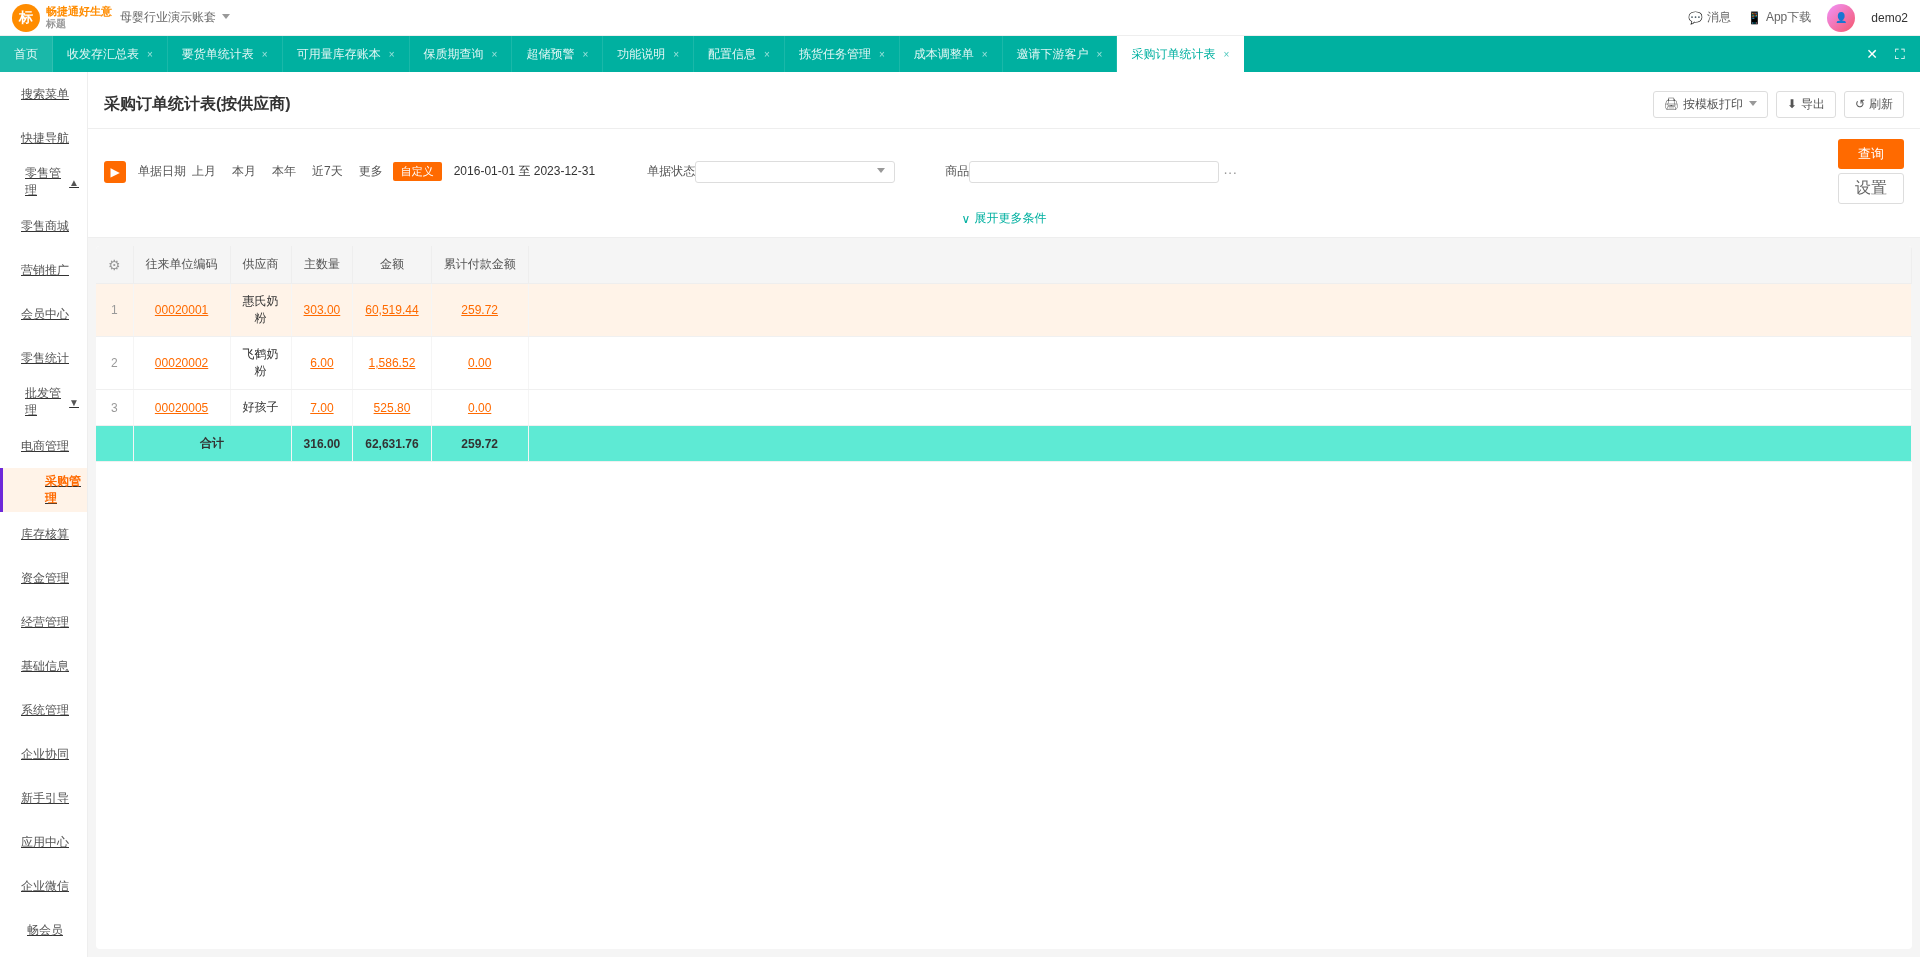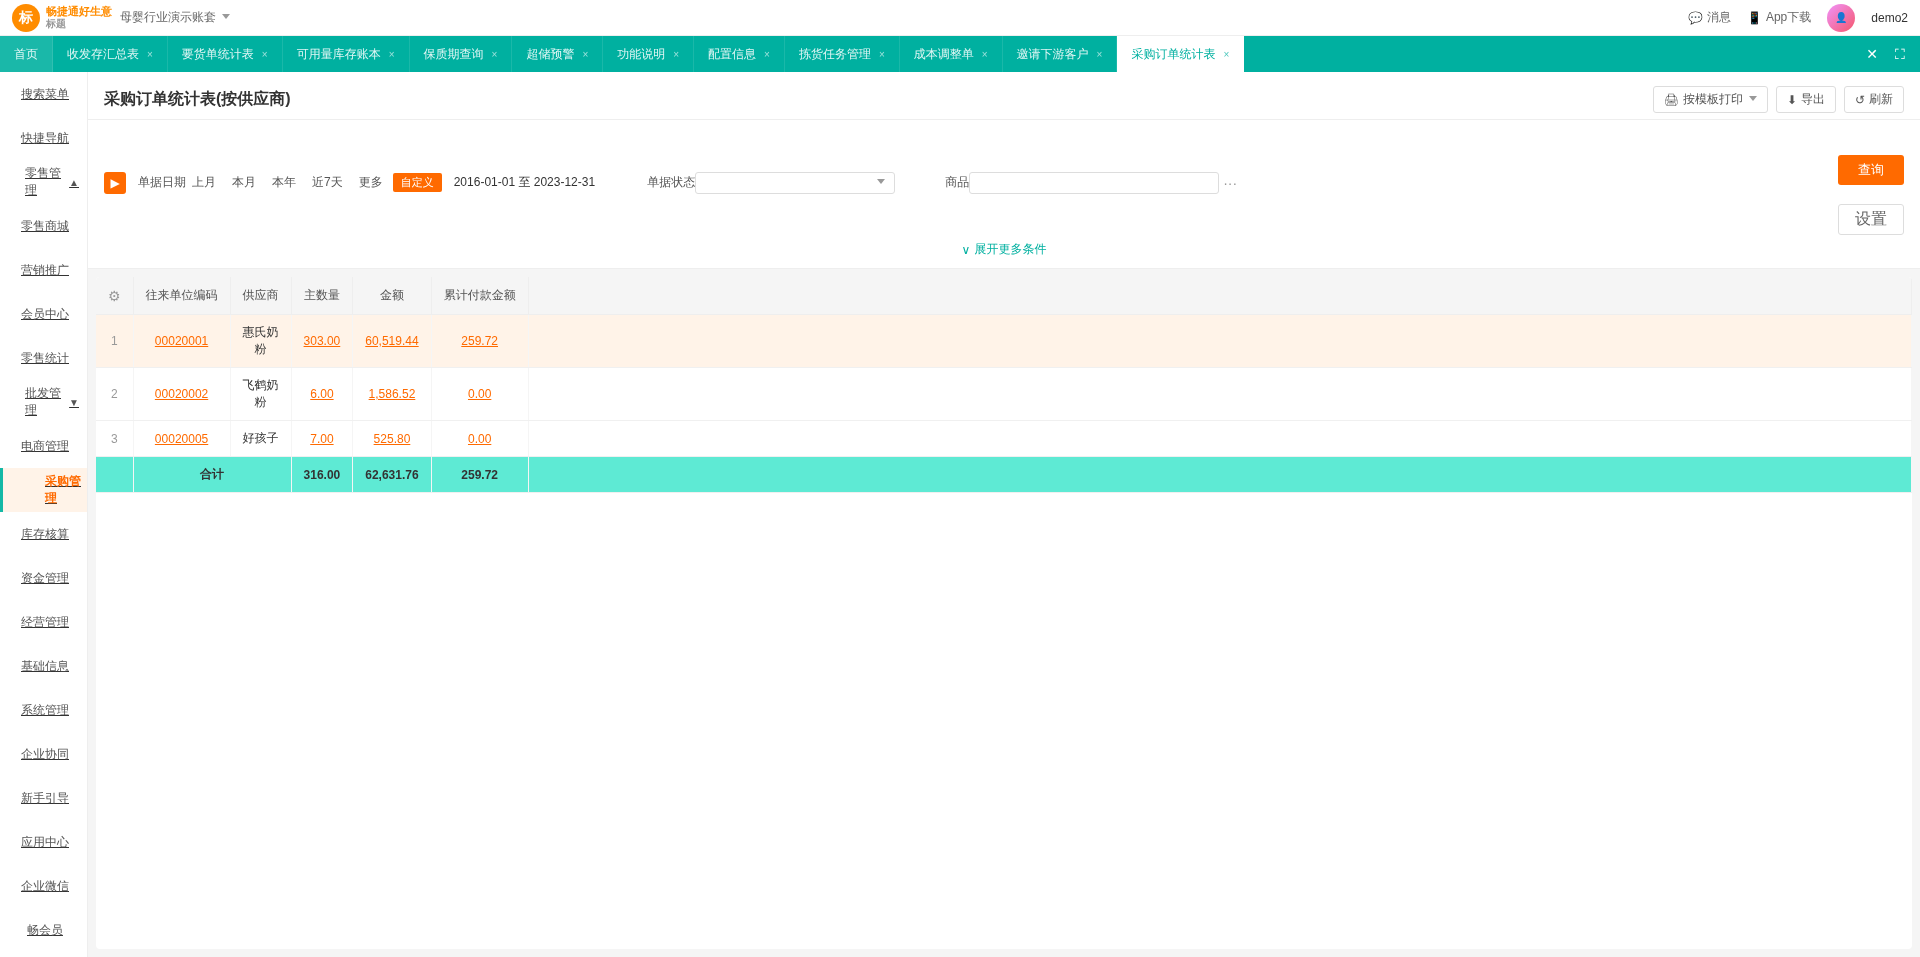--- a/index.html
+++ b/index.html
@@ -22,29 +22,29 @@
     .nav-tab.active { background: #fff; color: #00b0a0; }
     .nav-tab .close-icon { color: inherit; font-size: 10px; margin-left: 4px; opacity: 0.7; }
     .nav-tab.home { background: rgba(255,255,255,0.1); }
     .nav-right-btns { margin-left: auto; display: flex; align-items: center; gap: 4px; padding-right: 8px; }
     .nav-icon-btn { width: 24px; height: 24px; display: flex; align-items: center; justify-content: center; color: #fff; cursor: pointer; font-size: 14px; }
 
     
     .layout { display: flex; height: calc(957px - 72px); }
     .sidebar { width: 88px; background: #fff; border-right: 1px solid #eee; overflow-y: auto; flex-shrink: 0; text-decoration: underline; }
     .sidebar-item { height: 44px; display: flex; align-items: center; justify-content: center; font-size: 12px; color: #555; cursor: pointer; border-left: 3px solid transparent; }
-    .sidebar-item.active { background: #fff3e8; color: #ff6a00; border-left: 3px solid #14b8a6; font-weight: bold; padding-left: 42px; }
+    .sidebar-item.active { background: #fff3e8; color: #ff6a00; border-left: 3px solid #6d28d9; font-weight: bold; padding-left: 42px; }
     .sidebar-item.has-arrow { justify-content: space-between; padding: 0 8px 0 22px; }
     .sidebar-item .item-text { font-size: 12px; }
 
     
     .main-content { flex: 1; overflow: hidden; display: flex; flex-direction: column; background: #f5f5f5; }
 
     
-    .page-header { background: #fff; padding: 8px 16px 0 16px; border-bottom: 1px solid #eee; display: flex; align-items: center; justify-content: space-between; height: 48px; }
+    .page-header { background: #fff; padding: 8px 16px 0 16px; border-bottom: 1px solid #eee; display: flex; align-items: center; justify-content: space-between; height: 57px; }
     .page-title { font-size: 16px; color: #333; font-weight: bold; }
     .page-header-actions { display: flex; align-items: center; gap: 8px; }
     .btn-print { display: flex; align-items: center; gap: 4px; padding: 4px 10px; border: 1px solid #ddd; border-radius: 3px; background: #fff; color: #555; font-size: 12px; cursor: pointer; }
     .btn-export { display: flex; align-items: center; gap: 4px; padding: 4px 10px; border: 1px solid #ddd; border-radius: 3px; background: #fff; color: #555; font-size: 12px; cursor: pointer; }
     .btn-refresh { display: flex; align-items: center; gap: 4px; padding: 4px 10px; border: 1px solid #ddd; border-radius: 3px; background: #fff; color: #555; font-size: 12px; cursor: pointer; }
 
     
     .filter-area { background: #fff; padding: 10px 16px; border-bottom: 1px solid #eee; }
     .filter-row { display: flex; align-items: center; gap: 12px; flex-wrap: wrap; }
     .filter-toggle { width: 22px; height: 22px; background: #ff6a00; color: white; border-radius: 3px; display: flex; align-items: center; justify-content: center; cursor: pointer; font-size: 12px; }
@@ -52,21 +52,21 @@
     .filter-label { color: #555; font-size: 12px; white-space: nowrap; }
     .filter-dates { display: flex; align-items: center; gap: 4px; font-size: 12px; }
     .filter-date-btn { padding: 2px 6px; color: #555; cursor: pointer; border-radius: 2px; }
     .filter-date-custom { background: #ff6a00; color: white; padding: 2px 8px; border-radius: 2px; font-size: 11px; }
     .filter-date-range { color: #333; font-size: 12px; }
     .filter-input { border: 1px solid #ddd; border-radius: 3px; padding: 3px 8px; font-size: 12px; color: #333; min-width: 200px; background: #fff; }
     .filter-input-goods { border: 1px solid #ddd; border-radius: 3px; padding: 3px 8px; font-size: 12px; color: #333; min-width: 250px; background: #fff; }
     .expand-btn { display: flex; align-items: center; gap: 4px; color: #00b0a0; font-size: 12px; cursor: pointer; margin: 6px auto 0; width: fit-content; }
     .btn-query { background: #ff6a00; color: white; border: none; padding: 6px 20px; border-radius: 3px; font-size: 13px; cursor: pointer; }
     .btn-settings { background: #fff; color: #666; border: 1px solid #ddd; padding: 4px 14px; border-radius: 3px; font-size: 16px; cursor: pointer; display: block; margin-top: 4px; }
-    .query-actions { display: flex; flex-direction: column; gap: 15px; margin-left: auto; margin-top: 25px; }
+    .query-actions { display: flex; flex-direction: column; gap: 0; margin-left: auto; }
 
     
     .table-wrapper { flex: 1; overflow: auto; background: #fff; margin: 8px; border-radius: 4px; }
     table { width: 100%; border-collapse: collapse; font-size: 12px; }
     thead tr { background: #f5f5f5; }
     th { padding: 10px 12px; text-align: center; color: #555; font-weight: normal; border-bottom: 1px solid #eee; border-right: 1px solid #eee; white-space: nowrap; }
     td { padding: 9px 12px; text-align: center; border-bottom: 1px solid #f0f0f0; border-right: 1px solid #f5f5f5; }
     tr.row-highlighted { background: #fff3e8; }
     .row-num { color: #999; }
     .link-val { color: #ff6a00; text-decoration: underline; cursor: pointer; }

